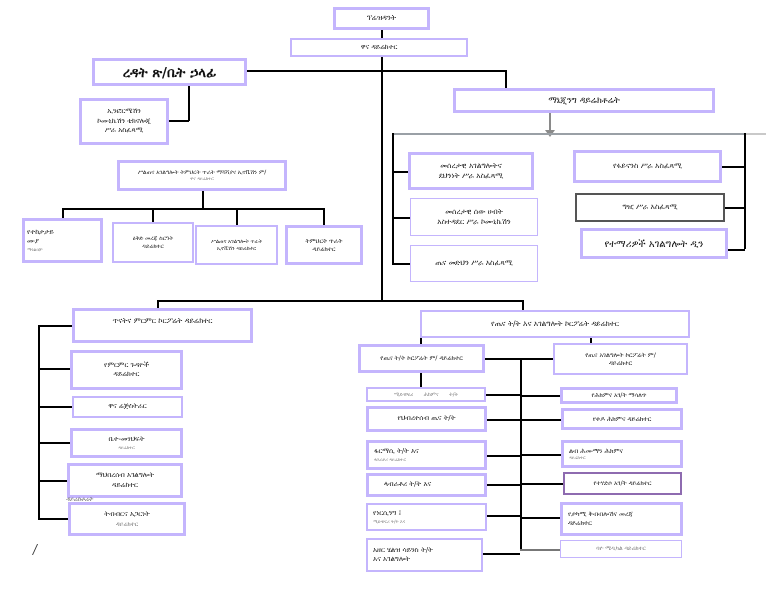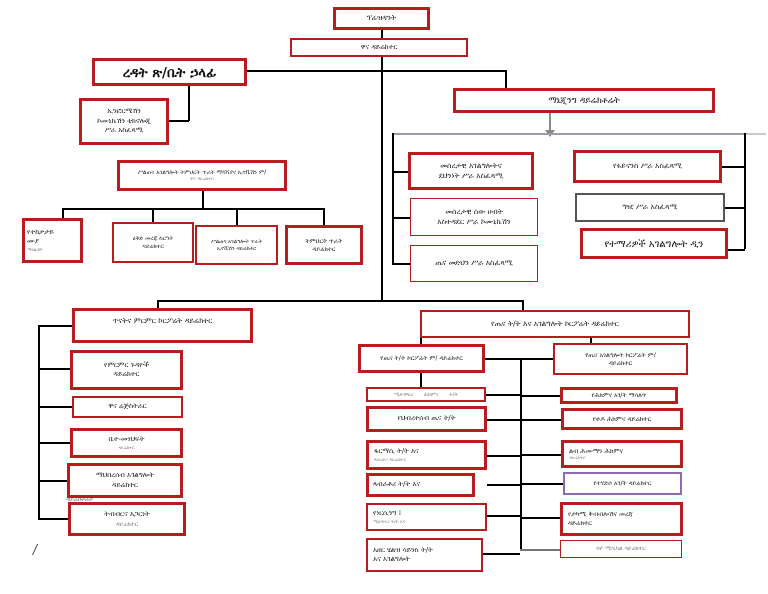--- a/index.html
+++ b/index.html
@@ -1,18 +1,18 @@
 <!DOCTYPE html>
 <html><head>
 <meta charset="utf-8">
 <style>
   html,body{margin:0;padding:0;background:#fff;}
   #stage{position:relative;width:768px;height:594px;background:#ffffff;overflow:hidden;
          font-family:"DejaVu Sans","Liberation Sans",sans-serif;color:#111;}
-  .box{position:absolute;background:#fff;border:2px solid #b91c1c;box-sizing:border-box;
+  .box{position:absolute;background:#fff;border:2px solid #c4b5fd;box-sizing:border-box;
        display:flex;flex-direction:column;align-items:center;justify-content:center;
        text-align:center;line-height:1.35;padding:1px 2px;}
   .bd1{border-width:1px;}
   .bd2{border-width:2px;}
   .bd3{border-width:3px;}
   .bdgray{border-color:#555;}
   .bdpurple{border-color:#8e6bb0;border-width:2px;}
   .ln{white-space:nowrap;}
   .blur{color:#555;filter:blur(0.4px);opacity:.8;}
   .tiny{font-size:4.5px;}
@@ -110,21 +110,21 @@
 
   <div class="box bd3" style="left:453px;top:88px;width:262px;height:25px;font-size:9px">
     <div class="ln">ማኔጂንግ ዳይሬክቶሬት</div>
   </div>
 
   <div class="box bd3" style="left:117px;top:160px;width:170px;height:31px;font-size:5.8px">
     <div class="ln">ሥልጠና አገልግሎት ትምህርት ጥራት ማሻሻያና ኢኖቬሽን ም/</div>
     <div class="ln blur tiny">ዋና ዳይሬክተር</div>
   </div>
 
-  <div class="box bd3" style="left:22px;top:218px;width:61px;height:45px;font-size:7px;align-items:flex-start;text-align:left">
+  <div class="box bd3" style="left:22px;top:218px;width:81px;height:45px;font-size:7px;align-items:flex-start;text-align:left">
     <div class="ln">የተከታታይ</div>
     <div class="ln">ሙያ</div>
     <div class="ln blur tiny">ማጎልበቻ</div>
   </div>
   <div class="box bd2" style="left:112px;top:222px;width:82px;height:41px;font-size:5.8px">
     <div class="ln">ዕቅድ መረጃ ስርዓት</div>
     <div class="ln">ዳይሬክተር</div>
   </div>
   <div class="box bd2" style="left:195px;top:225px;width:83px;height:40px;font-size:5.4px">
     <div class="ln">ሥልጠና አገልግሎት ጥራት</div>
@@ -196,21 +196,21 @@
   <div class="box bd2" style="left:366px;top:387px;width:120px;height:15px;font-size:5.2px">
     <div class="ln blur" style="word-spacing:9px">ሚድዊፍሪ ሕክምና ት/ት</div>
   </div>
   <div class="box bd3" style="left:366px;top:406px;width:121px;height:26px;font-size:7px">
     <div class="ln">የህብረተሰብ ጤና ት/ት</div>
   </div>
   <div class="box bd3" style="left:366px;top:440px;width:121px;height:30px;font-size:7px;align-items:flex-start;padding-left:5px;text-align:left">
     <div class="ln">ፋርማሲ ት/ት እና</div>
     <div class="ln blur tiny">ላቦራቶሪ ዳይሬክተር</div>
   </div>
-  <div class="box bd3" style="left:366px;top:473px;width:109px;height:24px;font-size:7px;align-items:flex-start;padding-left:4px;text-align:left">
+  <div class="box bd3" style="left:366px;top:473px;width:121px;height:24px;font-size:7px;align-items:flex-start;padding-left:15px;text-align:left">
     <div class="ln">ላብራቶሪ ት/ት እና</div>
   </div>
   <div class="box bd2" style="left:366px;top:503px;width:121px;height:28px;font-size:7px;align-items:flex-start;padding-left:5px;text-align:left">
     <div class="ln">የነርሲንግ ፤</div>
     <div class="ln blur tiny">ሚድዊፍሪ ት/ት እና</div>
   </div>
   <div class="box bd2" style="left:366px;top:538px;width:117px;height:34px;font-size:7px;align-items:flex-start;padding-left:5px;text-align:left">
     <div class="ln">አዘር ሄልዝ ሳይንስ ት/ት</div>
     <div class="ln">እና አገልግሎት</div>
   </div>

